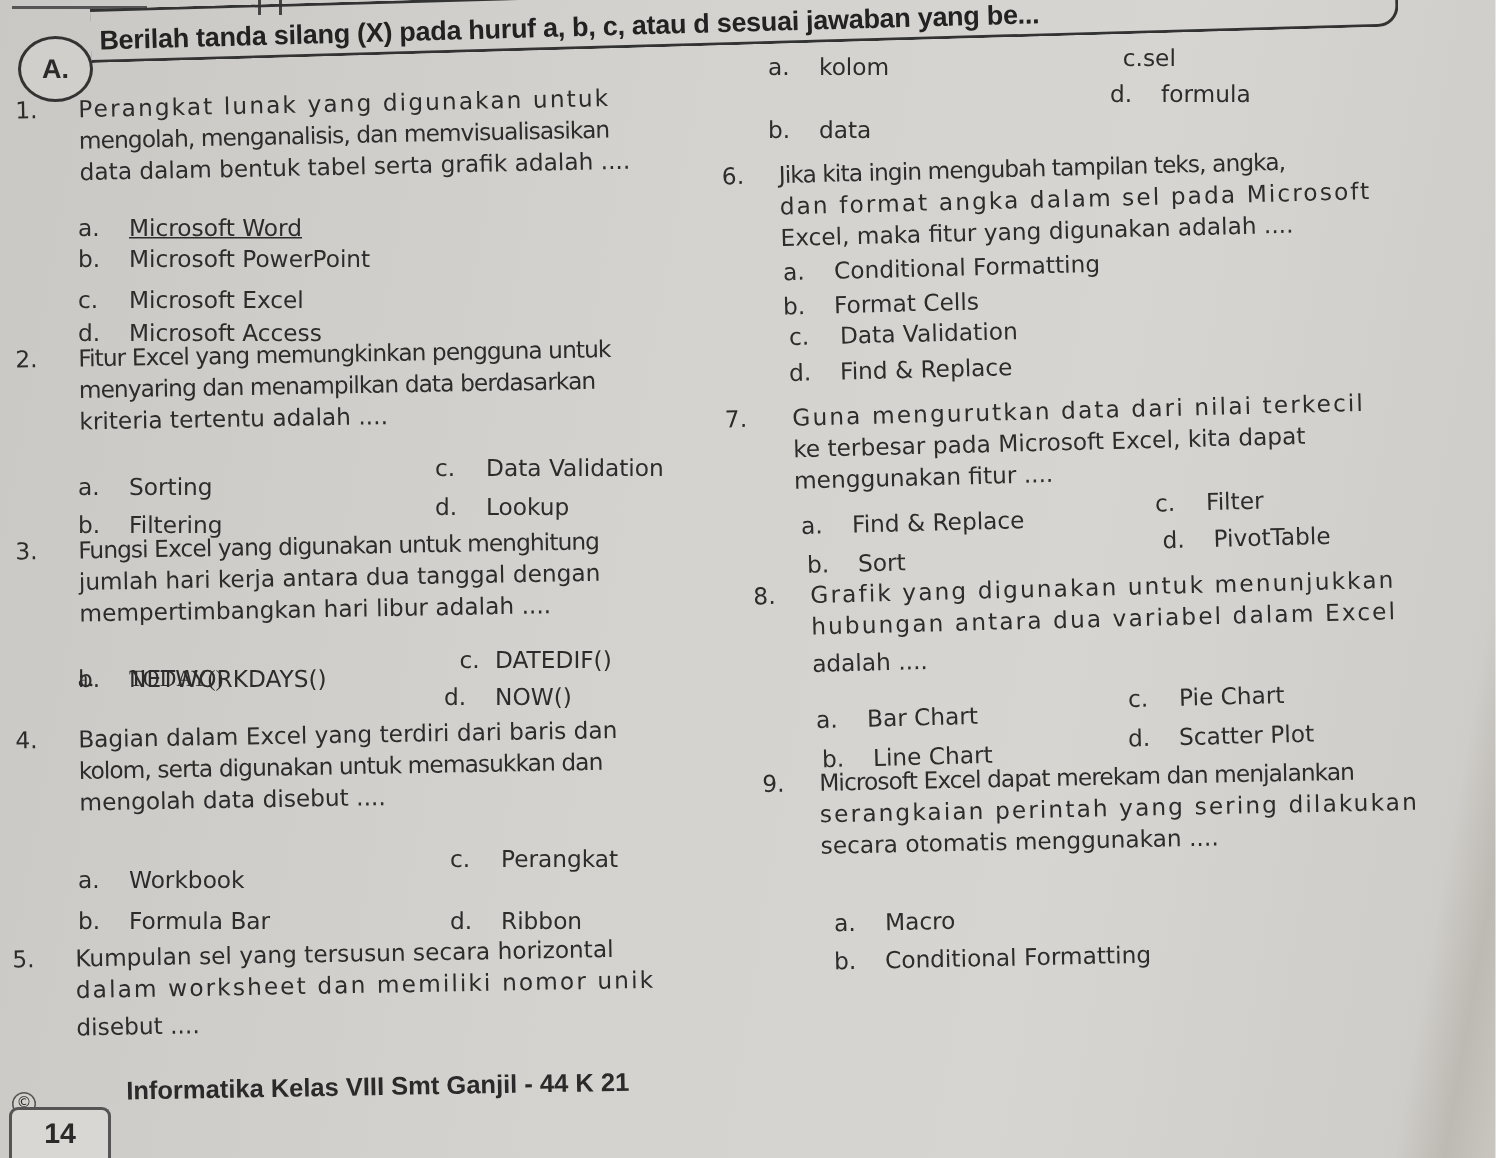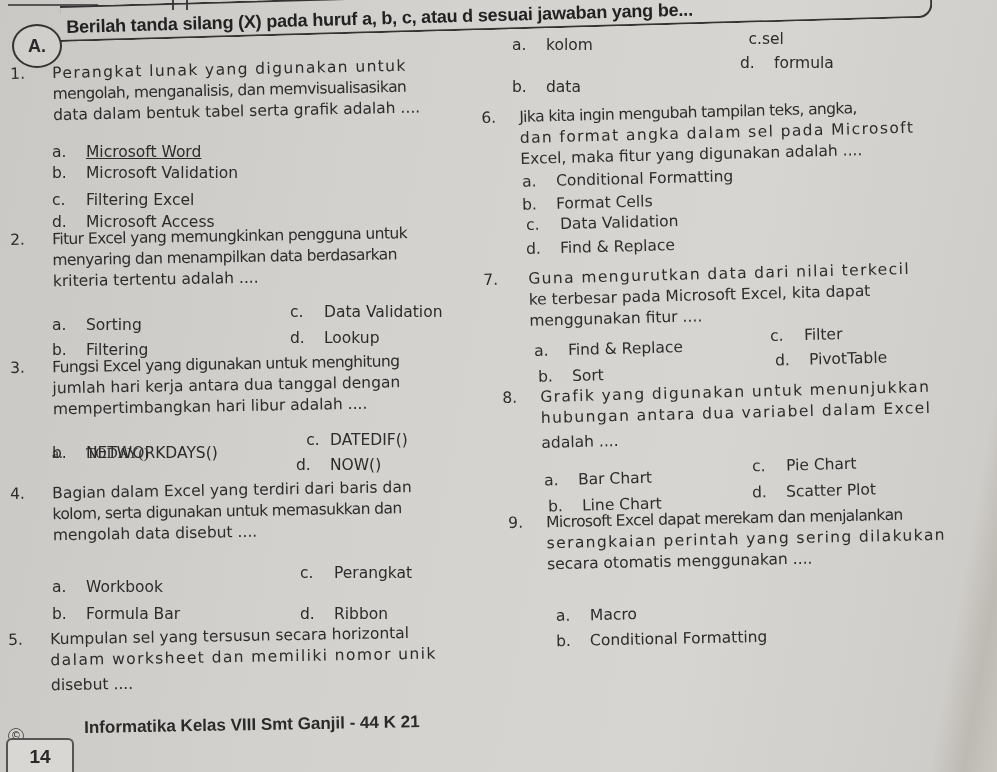--- a/index.html
+++ b/index.html
@@ -62,22 +62,22 @@
 <div class="header-circle">A.</div>
 <div class="header-text">Berilah tanda silang (X) pada huruf a, b, c, atau d sesuai jawaban yang be...</div>
 
 <div class="q" style="left:10px; top:64px; transform:rotate(-1.2deg); transform-origin:left top;">
   <span class="num">1.</span>
   <span class="line wide" style="margin-left:42px;">Perangkat lunak yang digunakan untuk</span>
   <span class="line tight" style="margin-left:42px;">mengolah, menganalisis, dan memvisualisasikan</span>
   <span class="line" style="margin-left:42px;">data dalam bentuk tabel serta grafik adalah ....</span>
 </div>
 <div class="opt" style="left:52px; top:143px;text-decoration:underline;"><span class="ol">a.</span><span>Microsoft Word</span></div>
-<div class="opt" style="left:52px; top:164px;"><span class="ol">b.</span><span>Microsoft Validation</span></div>
-<div class="opt" style="left:52px; top:191px;"><span class="ol">c.</span><span>Filtering Excel</span></div>
+<div class="opt" style="left:52px; top:164px;"><span class="ol">b.</span><span>Microsoft PowerPoint</span></div>
+<div class="opt" style="left:52px; top:191px;"><span class="ol">c.</span><span>Microsoft Excel</span></div>
 <div class="opt" style="left:52px; top:213px;"><span class="ol">d.</span><span>Microsoft Access</span></div>
 
 <div class="q" style="left:10px; top:230px; transform:rotate(-1deg); transform-origin:left top;">
   <span class="num">2.</span>
   <span class="line tight" style="margin-left:42px;">Fitur Excel yang memungkinkan pengguna untuk</span>
   <span class="line tight" style="margin-left:42px;">menyaring dan menampilkan data berdasarkan</span>
   <span class="line" style="margin-left:42px;">kriteria tertentu adalah ....</span>
 </div>
 <div class="opt" style="left:52px; top:316px;"><span class="ol">a.</span><span>Sorting</span></div>
 <div class="opt" style="left:52px; top:341px;"><span class="ol">b.</span><span>Filtering</span></div>

